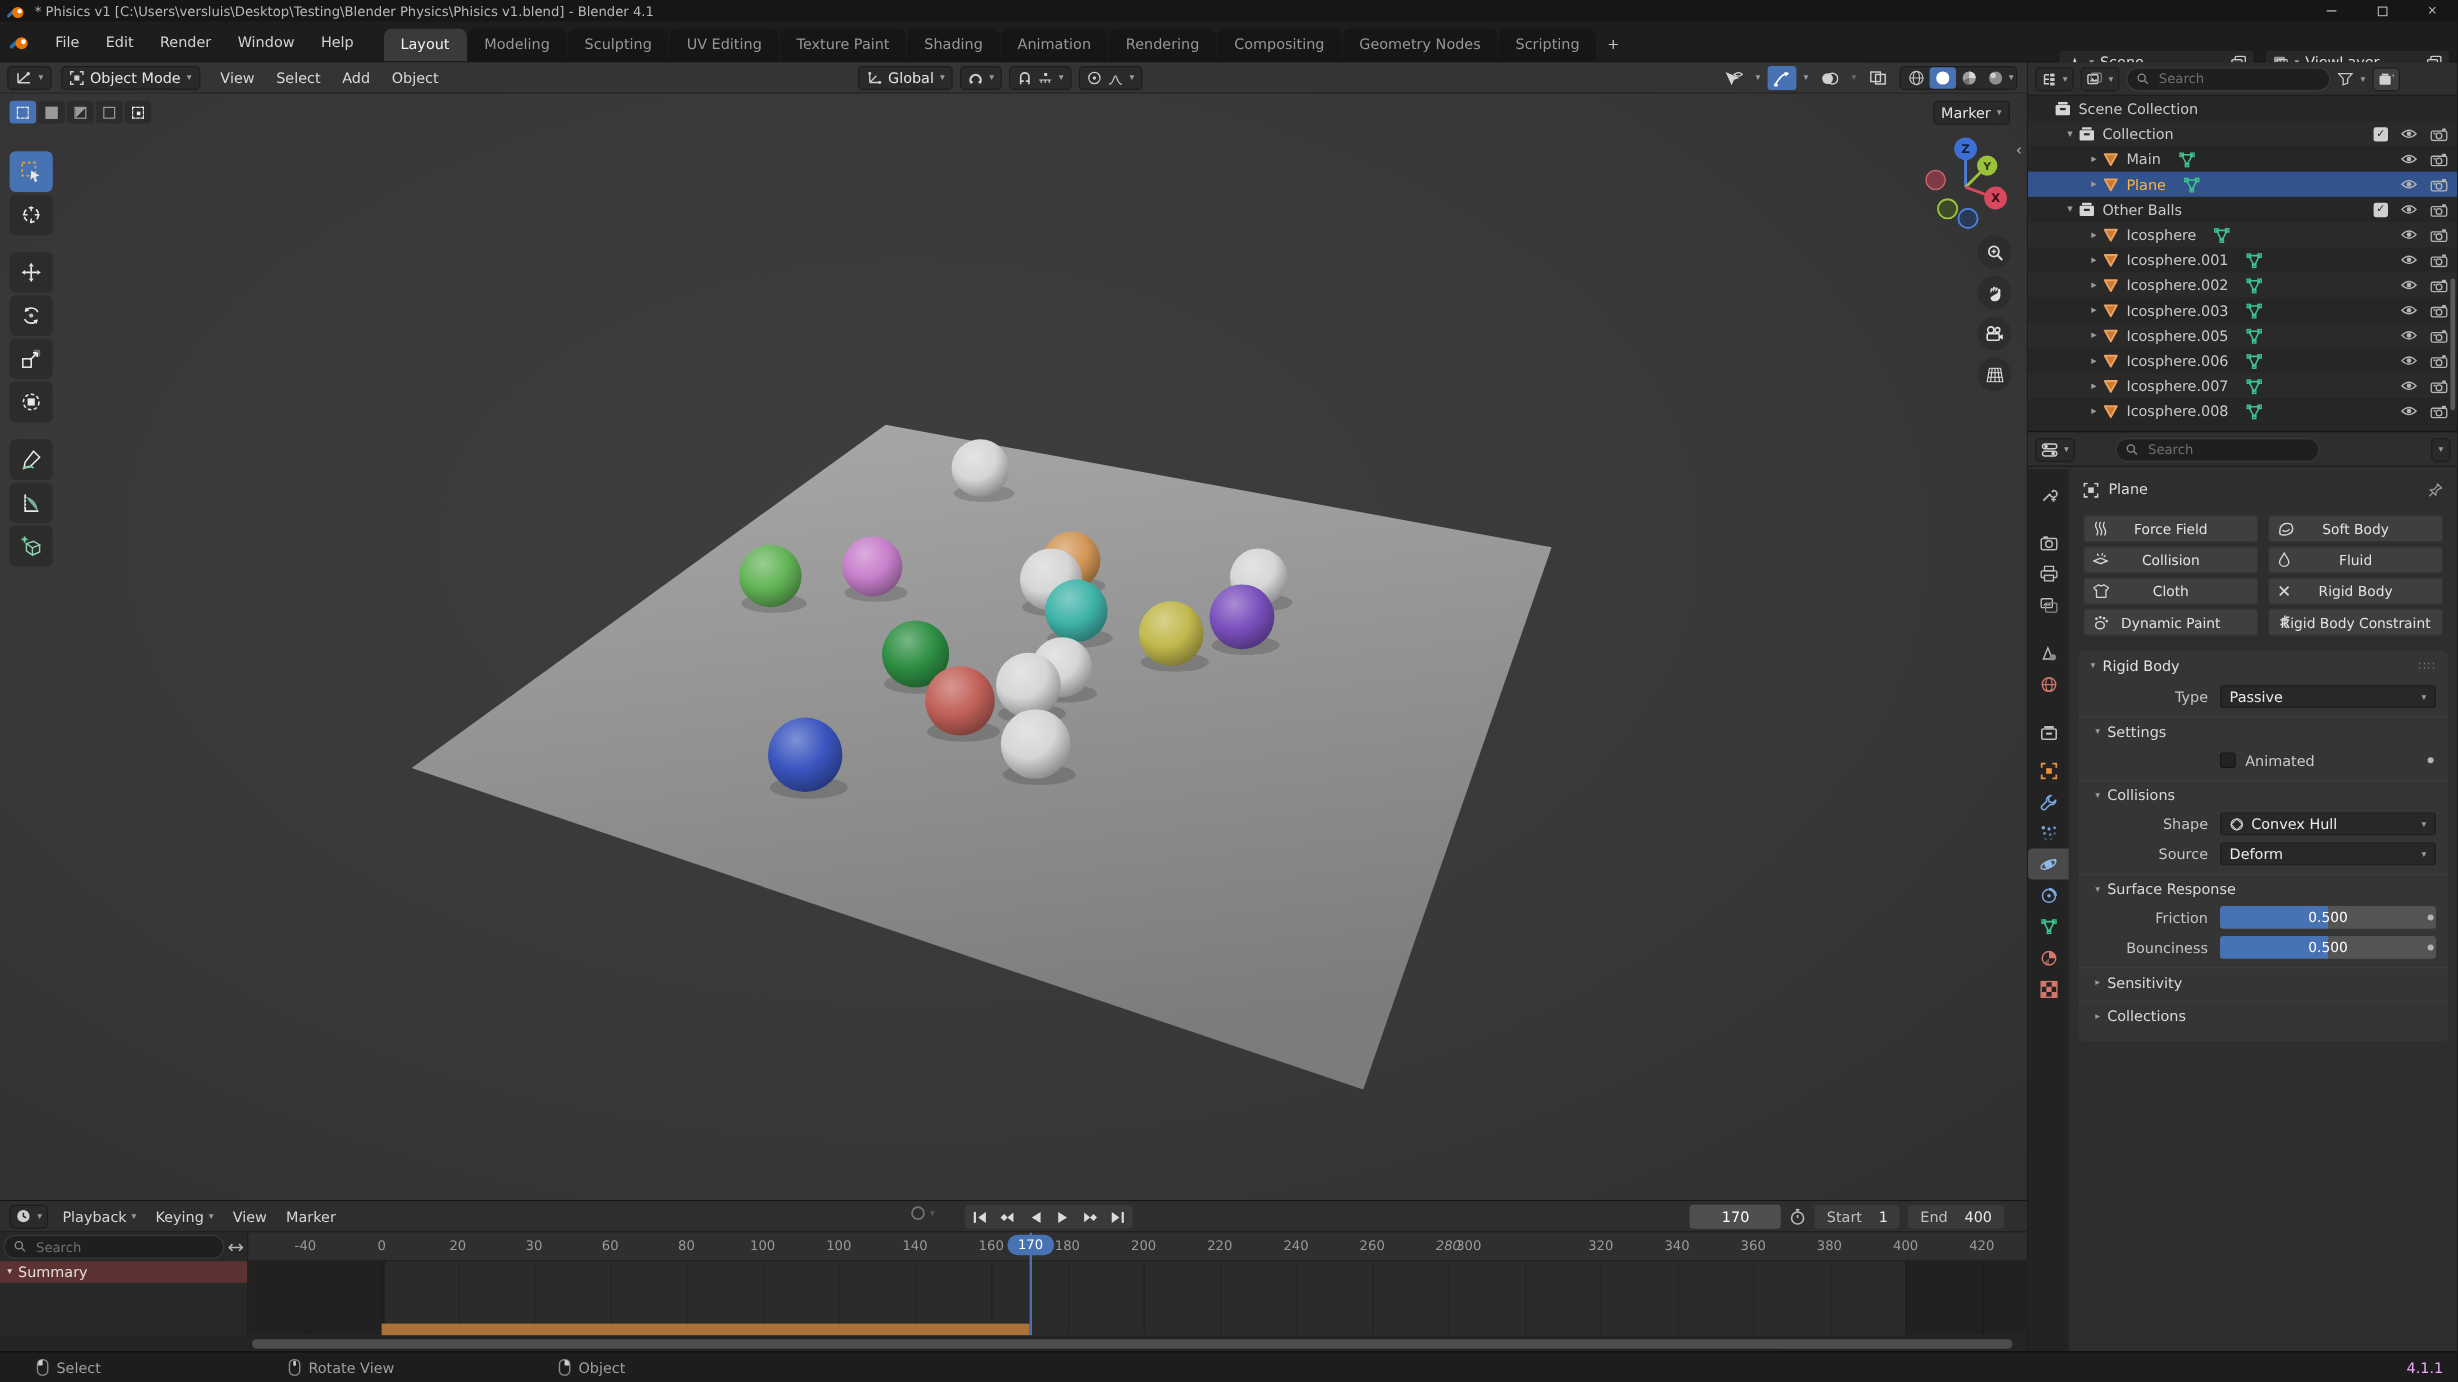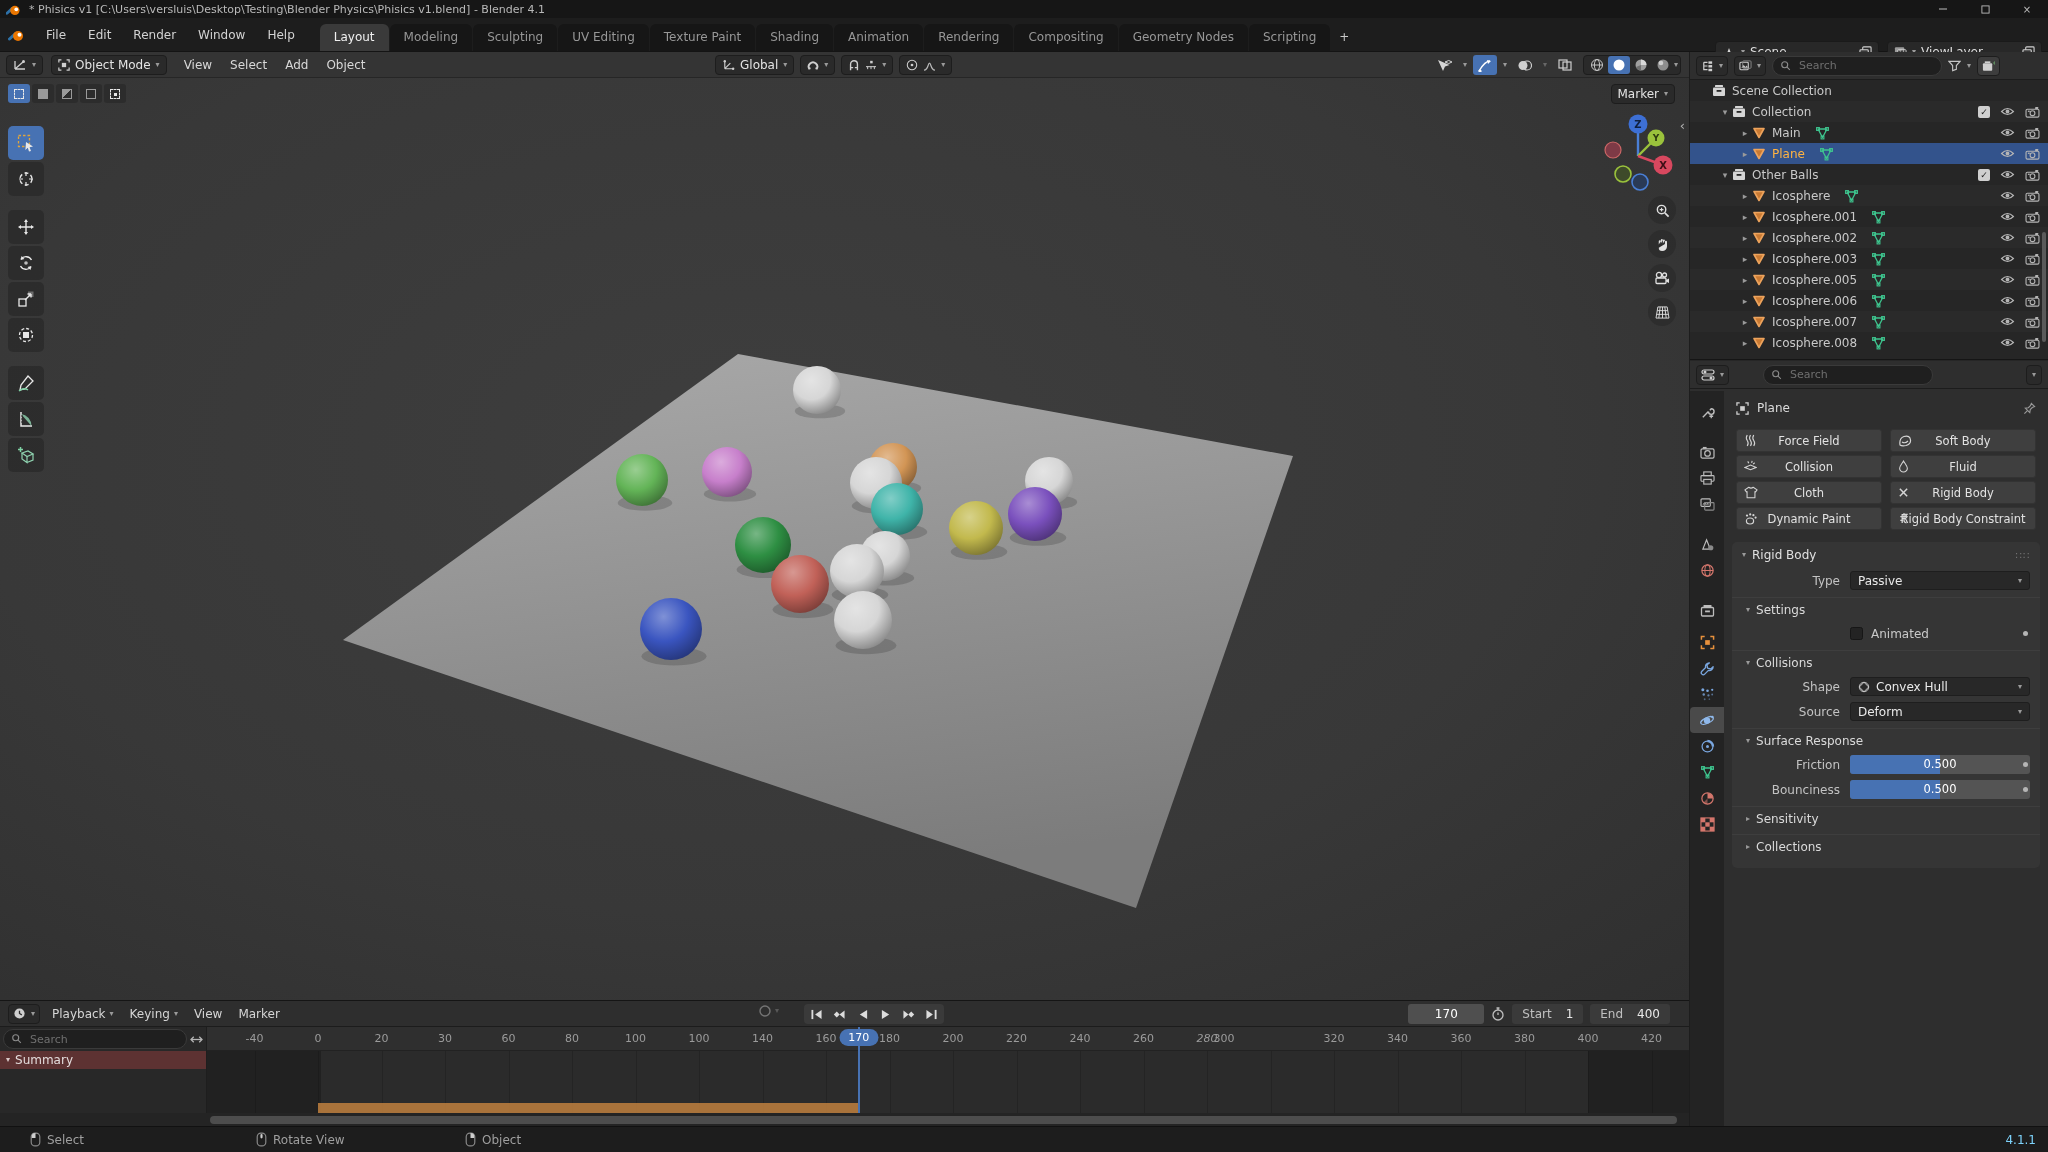--- a/index.html
+++ b/index.html
@@ -129,21 +129,21 @@
   .gridline{position:absolute;top:24px;bottom:0;width:1px;background:#242424;}
   .dim{position:absolute;top:24px;bottom:0;background:rgba(0,0,0,.22);}
   .cacheband{position:absolute;height:10px;bottom:0;background:#c0803e;opacity:.85;}
   .playhead{position:absolute;top:0;bottom:0;width:2px;background:#4772b3;}
   .framebadge{position:absolute;top:2px;transform:translateX(-50%);background:#4772b3;color:#fff;border-radius:9px;padding:2px 9px;font-size:11px;}
   .tl-scroll{position:absolute;left:0;top:112px;width:100%;height:14px;background:#242424;}
   .tl-scroll .thumb{position:absolute;left:210px;right:12px;top:3px;height:8px;background:#4d4d4d;border-radius:4px;}
   
   .statusbar{position:absolute;left:0;top:1126px;width:100%;height:26px;background:#1d1d1d;border-top:1px solid #111;}
   .stitem{position:absolute;top:5px;display:flex;align-items:center;gap:6px;color:#9f9f9f;}
-  .version{position:absolute;right:12px;top:6px;color:#7dd3fc;}
+  .version{position:absolute;right:12px;top:6px;color:#f0abfc;}
 </style>
 </head>
 <body>
 
 <div id="app">
 
   <div class="titlebar">
     <span class="icon">
       <svg width="15" height="13" viewBox="0 0 16 14">
           <path d="M1 11 L7 5.5" stroke="#2d71a8" stroke-width="3" stroke-linecap="round"></path>
@@ -1574,21 +1574,21 @@
     <span class="version">4.1.1</span>
   <span class="stitem" style="left: 30px;">
         <span class="icon">
           <svg width="11" height="15" viewBox="0 0 10 14">
             <rect x="1" y="1" width="8" height="12" rx="3.5" fill="none" stroke="#8a8a8a" stroke-width="1.1"></rect>
             <path d="M1.5 5.5 V4 a3.5 3 0 0 1 3.5 -3 V5.5 Z" fill="#cfcfcf"></path>
           </svg>
         </span>
         <span>Select</span>
       </span>
-      <span class="stitem" style="left: 256px;">
+      <span class="stitem" style="left: 240px;">
         <span class="icon">
           <svg width="11" height="15" viewBox="0 0 10 14">
             <rect x="1" y="1" width="8" height="12" rx="3.5" fill="none" stroke="#8a8a8a" stroke-width="1.1"></rect>
             <rect x="4" y="1.8" width="2" height="4.2" rx="1" fill="#cfcfcf"></rect>
           </svg>
         </span>
         <span>Rotate View</span>
       </span>
       <span class="stitem" style="left: 465px;">
         <span class="icon">

